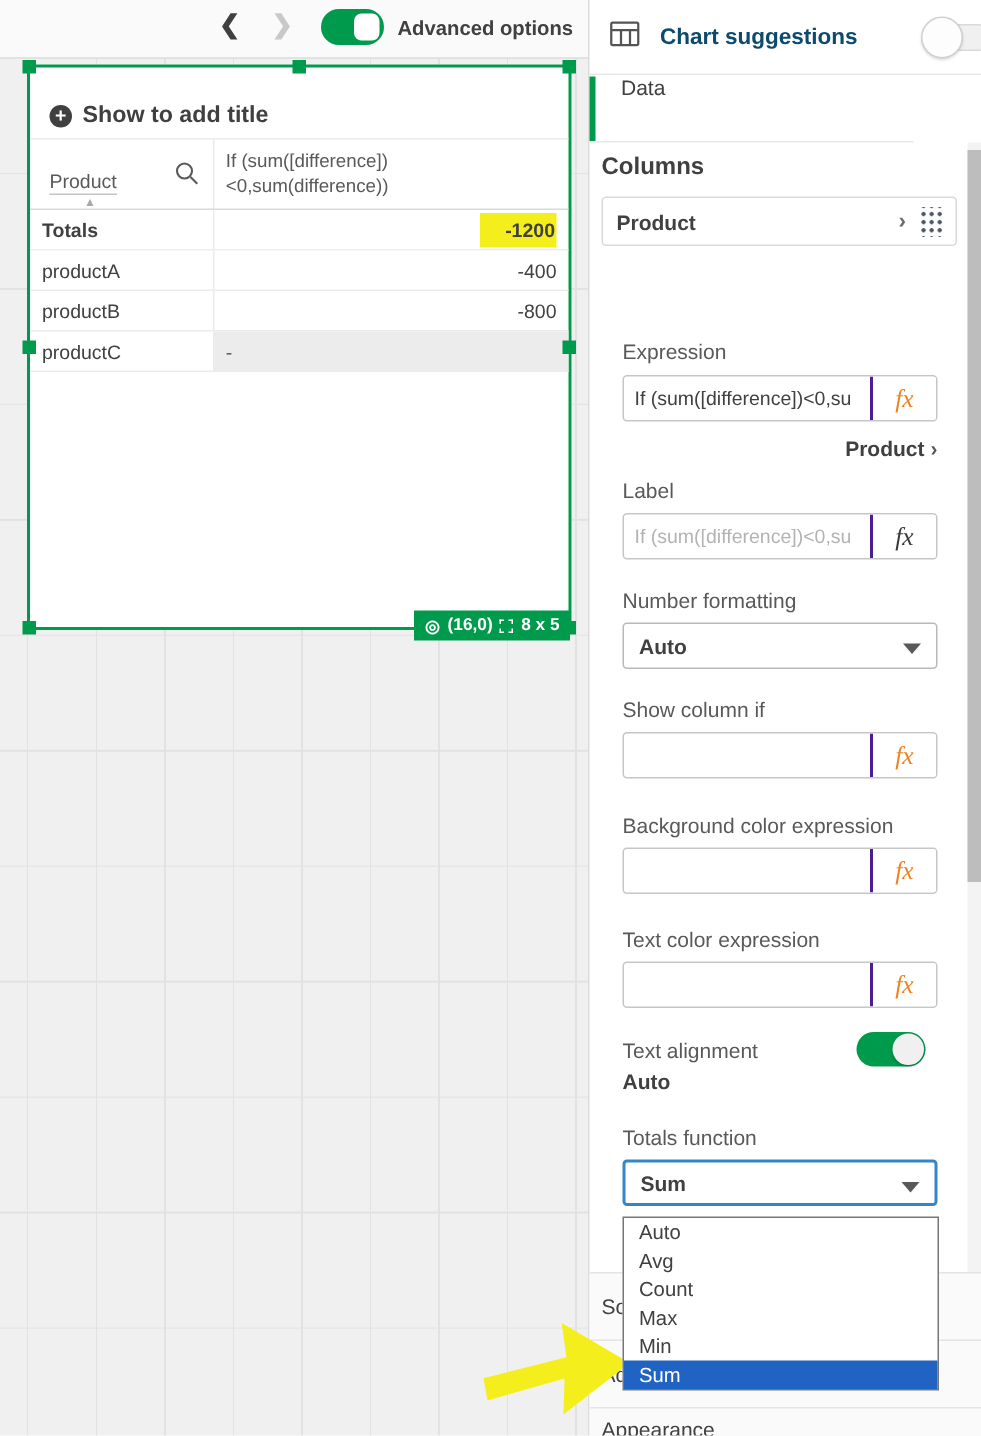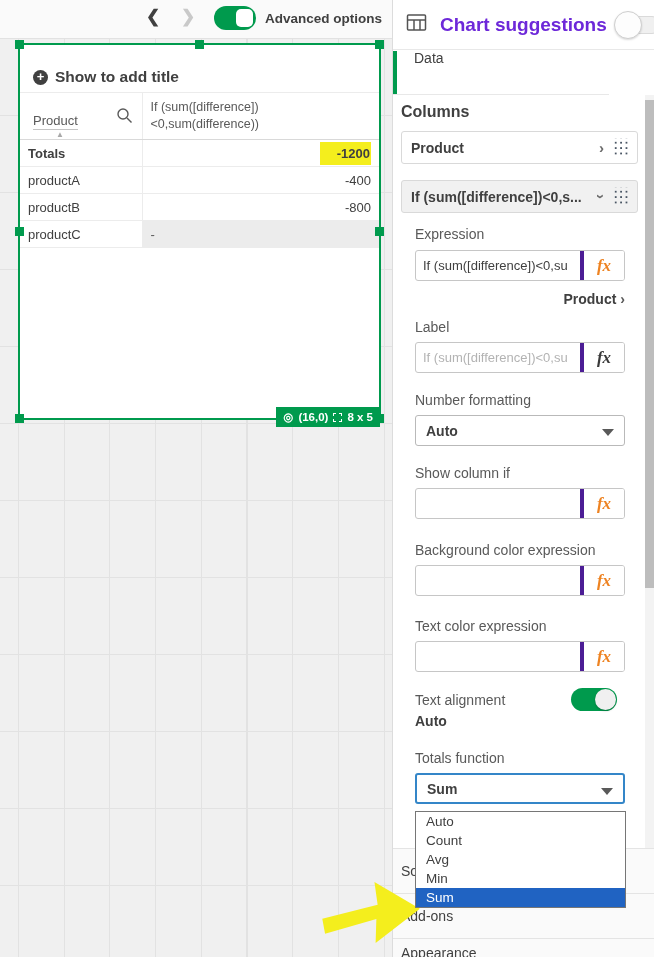--- a/index.html
+++ b/index.html
@@ -51,42 +51,42 @@
   .hdr-measure { text-align:left; font-size:12.5px; line-height:1.35; padding:6px 6px 6px 8px; color:#595959; }
   .row-label { text-align:left; padding-left:13px; color:#404040; }
   .row-val { text-align:right; color:#404040; }
   .totals-row td { font-weight:bold; }
   .hl-yellow { background:var(--yellow); padding:4px 1px 4px 17px; }
   .null-cell { background:#ececec; text-align:left; color:#595959; }
 
   
   .panel { position:absolute; left:392px; top:0; width:262px; height:957px; background:#fff; border-left:1px solid #dcdcdc; }
   .p-header { position:absolute; left:0; top:0; width:262px; height:50px; border-bottom:1px solid #e8e8e8; display:flex; align-items:center; padding-left:13px; }
-  .p-header .title { margin-left:13px; font-size:19px; font-weight:bold; color:#6d28d9; }
+  .p-header .title { margin-left:13px; font-size:15px; font-weight:bold; color:#0c4a6e; }
   .cs-toggle { position:relative; margin-left:auto; margin-right:-6px; width:46px; height:18px; border-radius:9px; background:#f0f0f0; border:1px solid #dadada; }
   .cs-toggle .knob { position:absolute; left:-2px; top:-6px; width:28px; height:28px; border-radius:50%; background:#fdfdfd; border:1px solid #cfcfcf; box-shadow:0 1px 2px rgba(0,0,0,.15); }
   .p-datatab { position:absolute; left:0; top:50px; width:216px; height:45px; border-bottom:1px solid #e8e8e8; display:flex; }
   .p-datatab::before { content:""; position:absolute; left:0; top:1px; bottom:0; width:4px; background:var(--green); }
   .p-datatab .t { padding-left:21px; font-size:14px; color:#404040; }
   .columns-h { position:absolute; left:8px; top:103px; font-size:16px; font-weight:bold; color:#404040; }
   .card { position:absolute; left:8px; width:237px; height:33px; border:1px solid #d9d9d9; border-radius:3px; background:#fff; display:flex; align-items:center; padding:0 9px; }
   .card .lbl { font-size:14px; font-weight:bold; color:#404040; white-space:nowrap; overflow:hidden; }
   .card-product { top:131px; }
   .card-expr { top:180px; background:#f1f1f1; }
   .chev { margin-left:auto; font-size:15px; font-weight:bold; color:#6b6b6b; display:inline-block; }
   .chev-down { transform:rotate(90deg); }
   .drag-handle { width:16px; height:20px; margin-left:8px; flex:0 0 auto; cursor:grab;
     background-image:radial-gradient(#4a5664 1.3px, transparent 1.4px); background-size:5.4px 5.4px; background-position:1px 2px; }
   .props { position:absolute; left:22px; top:213px; width:210px; }
   .flabel { font-size:14px; color:#595959; }
   .igroup { display:flex; height:31px; border:1px solid #c6c6c6; border-radius:3px; background:#fff; overflow:hidden; }
   .igroup input { flex:1 1 auto; min-width:0; border:0; outline:0; padding:0 7px; font-size:13px; color:#404040; font-family:"Liberation Sans",sans-serif; background:transparent; }
   .igroup input::placeholder { color:#b3b3b3; }
-  .fx-btn { flex:0 0 44px; border-left:4px solid #4c1d95; display:flex; align-items:center; justify-content:center;
-    font-family:"Liberation Serif", serif; font-style:italic; font-weight:bold; font-size:17px; color:var(--orange); cursor:pointer; background:#fff; }
+  .fx-btn { flex:0 0 44px; border-left:2px solid #4c1d95; display:flex; align-items:center; justify-content:center;
+    font-family:"Liberation Serif", serif; font-style:italic; font-weight:normal; font-size:17px; color:var(--orange); cursor:pointer; background:#fff; }
   .fx-dark { color:#3a3a3a; }
   .modifier-row { text-align:right; margin-top:10px; font-size:14px; font-weight:bold; color:#404040; cursor:pointer; }
   .modifier-row .chev { font-size:14px; margin-left:4px; color:#595959; }
   .qselect { position:relative; height:31px; border:1px solid #b9b9b9; border-radius:3px; background:#fff; display:flex; align-items:center; padding:0 10px; font-size:14px; font-weight:bold; color:#404040; cursor:pointer; }
   .caret { position:absolute; right:10px; top:13px; width:0; height:0; border-left:6px solid transparent; border-right:6px solid transparent; border-top:7px solid #595959; }
   .qselect.focused { border:2px solid #3486c8; }
   .ta-row { display:flex; align-items:center; justify-content:space-between; }
   .ta-toggle { position:relative; width:46px; height:23px; border-radius:12px; background:var(--green); margin-right:8px; }
   .ta-toggle .knob { position:absolute; right:1px; top:1px; width:21px; height:21px; border-radius:50%; background:#f0f0f0; box-shadow:0 1px 2px rgba(0,0,0,.25); }
   .bold-val { font-size:14px; font-weight:bold; color:#404040; }
@@ -204,25 +204,20 @@
   </div>
 
   <div class="columns-h">Columns</div>
 
   <div class="card card-product">
     <span class="lbl">Product</span>
     <span class="chev">›</span>
     <span class="drag-handle"></span>
   </div>
 
-  <div class="card card-expr">
-    <span class="lbl">If (sum([difference])&lt;0,s...</span>
-    <span class="chev chev-down">›</span>
-    <span class="drag-handle"></span>
-  </div>
 
   <div class="props">
     <div class="flabel mt13 mb8">Expression</div>
     <div class="igroup">
       <input value="If (sum([difference])&lt;0,su" style="">
       <span class="fx-btn">fx</span>
     </div>
     <div class="modifier-row">
       <span>Product</span><span class="chev">›</span>
     </div>
@@ -279,22 +274,23 @@
     <div class="section">
         <span>Add-ons</span>
       </div>
     <div class="section last">
         <span>Appearance</span>
       </div>
   </div>
 
   <div class="dropdown-list">
     <div class="opt">Auto</div>
+    <div class="opt">Avg</div>
     <div class="opt">Count</div>
-    <div class="opt">Avg</div>
+    <div class="opt">Max</div>
     <div class="opt">Min</div>
     <div class="opt selected">Sum</div>
   </div>
 
   <div class="sb-track">
     <div class="sb-thumb"></div>
   </div>
 </div>
 
 <div class="arrow-marker">

